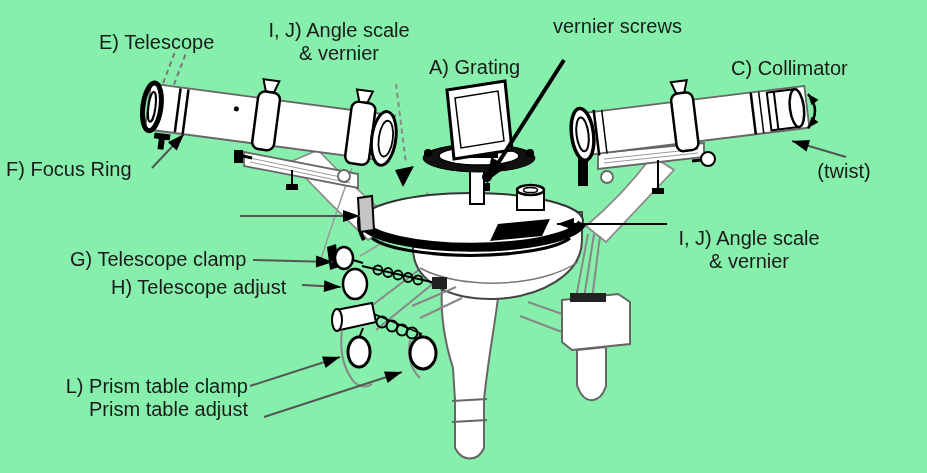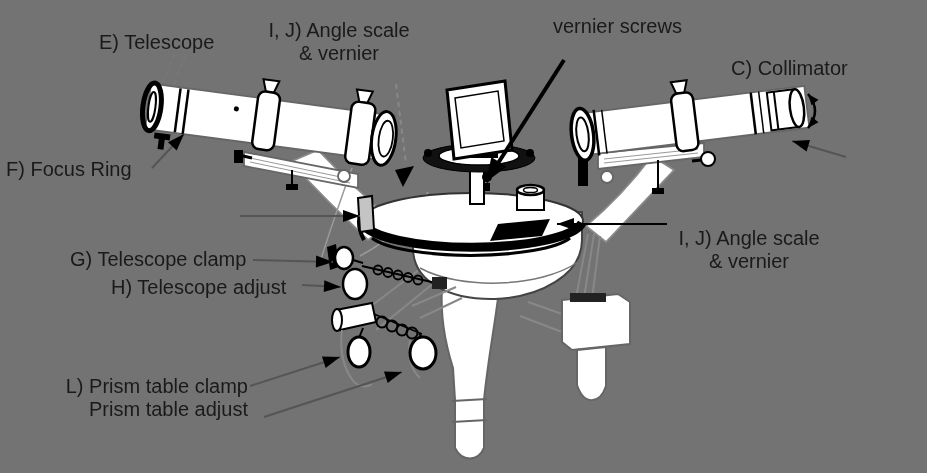--- a/index.html
+++ b/index.html
@@ -1,17 +1,17 @@
 <!DOCTYPE html>
 <html><head>
 <meta charset="utf-8">
 <style>
   html,body{margin:0;padding:0;background:#fff;}
   .stage{
-    position:relative;width:927px;height:473px;background:#737373;overflow:hidden;
+    position:relative;width:927px;height:473px;background:#86efac;overflow:hidden;
     font-family:"Liberation Sans", sans-serif;color:#1a1a1a;
   }
   .stage svg{position:absolute;left:0;top:0;}
   .lbl{
     position:absolute;font-size:20px;line-height:23px;white-space:nowrap;color:#1a1a1a;
   }
   .lbl span{display:block;}
   .c{text-align:center;}
   .r{text-align:right;}
 </style>
@@ -203,30 +203,32 @@
     </g>
   </svg>
 
   <div class="lbl" style="left:99px;top:31px;">E) Telescope</div>
 
   <div class="lbl c" style="left:258px;top:19px;width:162px;">
     <span>I, J) Angle scale</span>
     <span>&amp; vernier</span>
   </div>
 
+  <div class="lbl" style="left:429px;top:56px;">A) Grating</div>
 
   <div class="lbl" style="left:527px;top:15px;">
     <span style="margin-left:26px;">vernier screws</span>
   </div>
 
   <div class="lbl" style="left:731px;top:57px;">C) Collimator</div>
 
   <div class="lbl" style="left:6px;top:158px;">F) Focus Ring</div>
 
   <div class="lbl c" style="left:763px;top:160px;width:162px;">
+    <span>(twist)</span>
   </div>
 
 
   <div class="lbl c" style="left:669px;top:227px;width:160px;">
     <span>I, J) Angle scale</span>
     <span>&amp; vernier</span>
   </div>
 
   <div class="lbl" style="left:70px;top:248px;text-align:right;">G) Telescope clamp</div>
 

